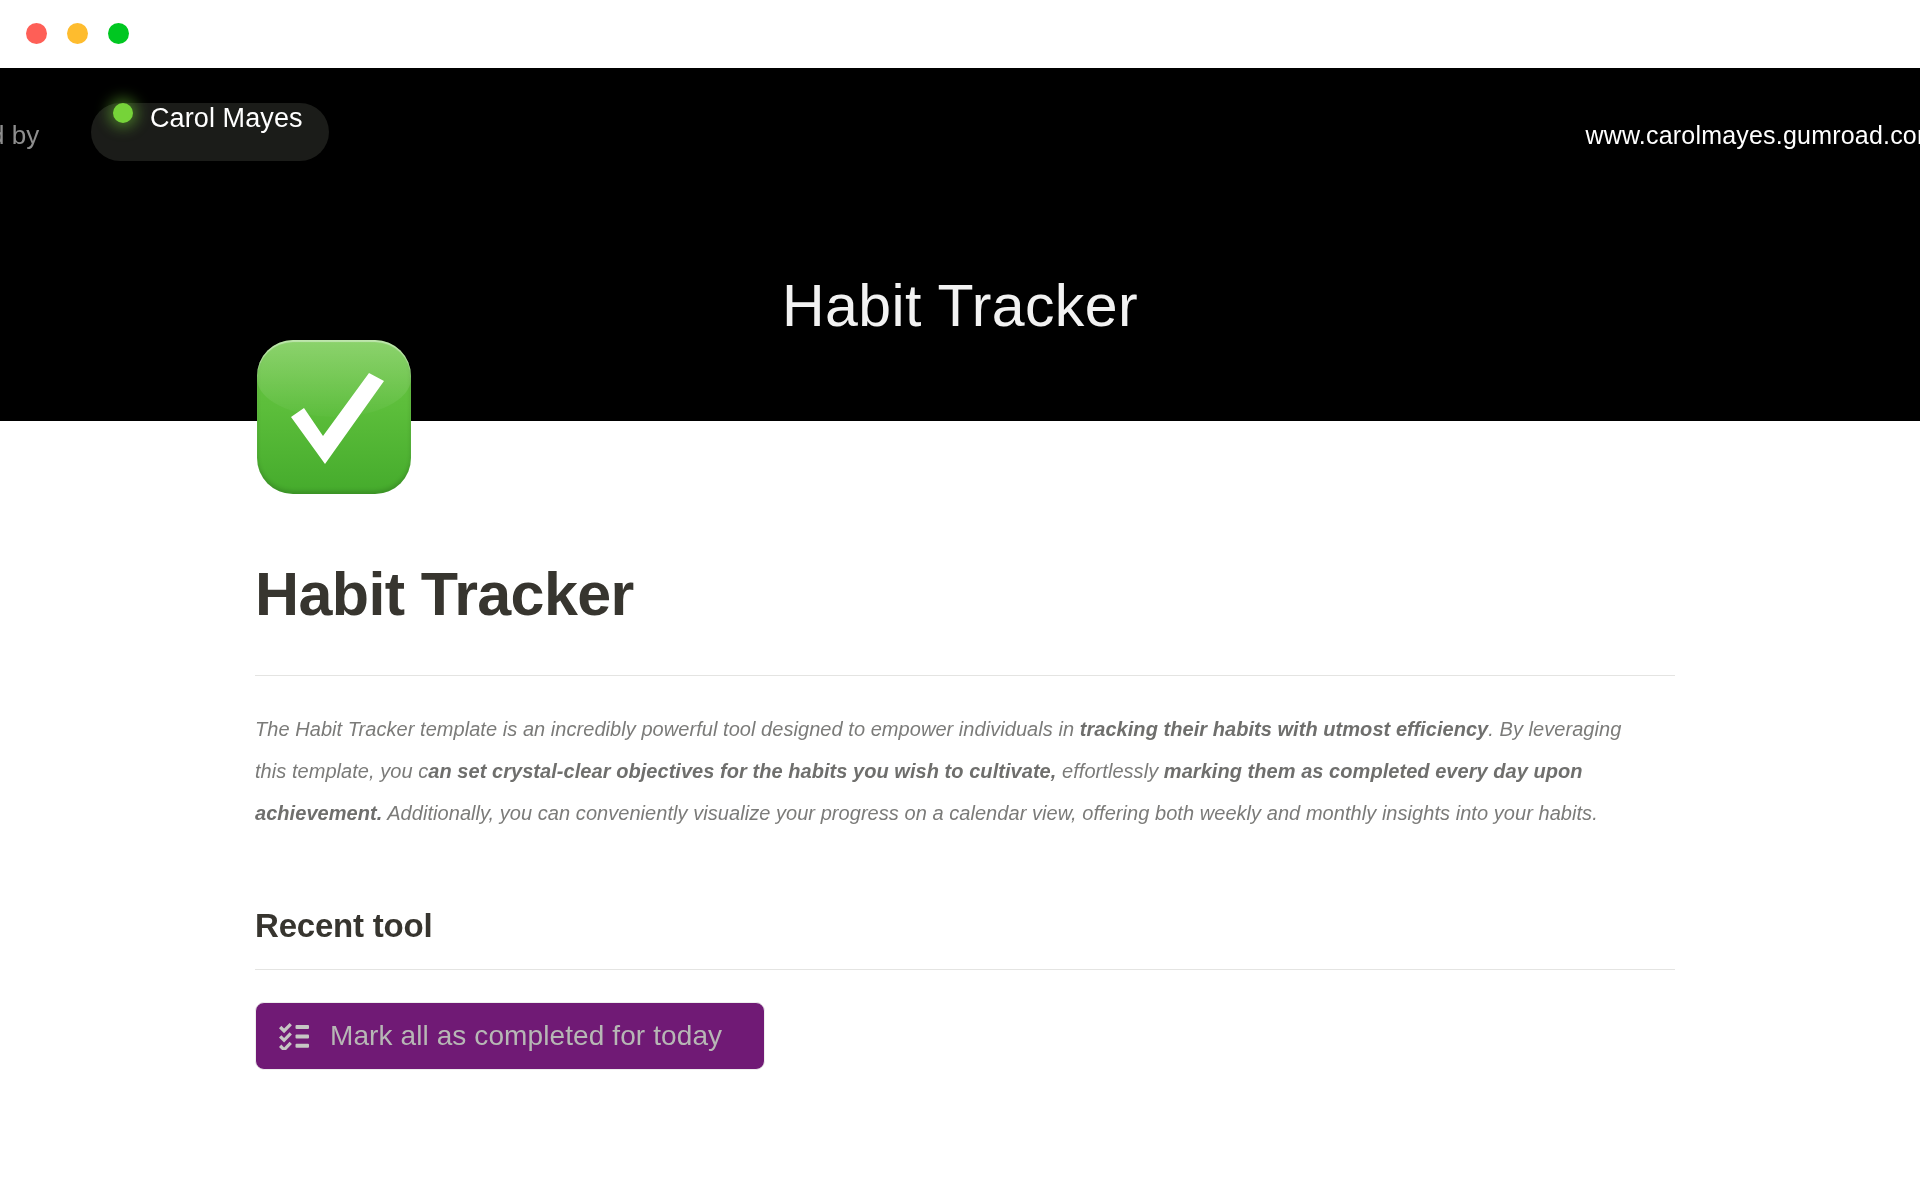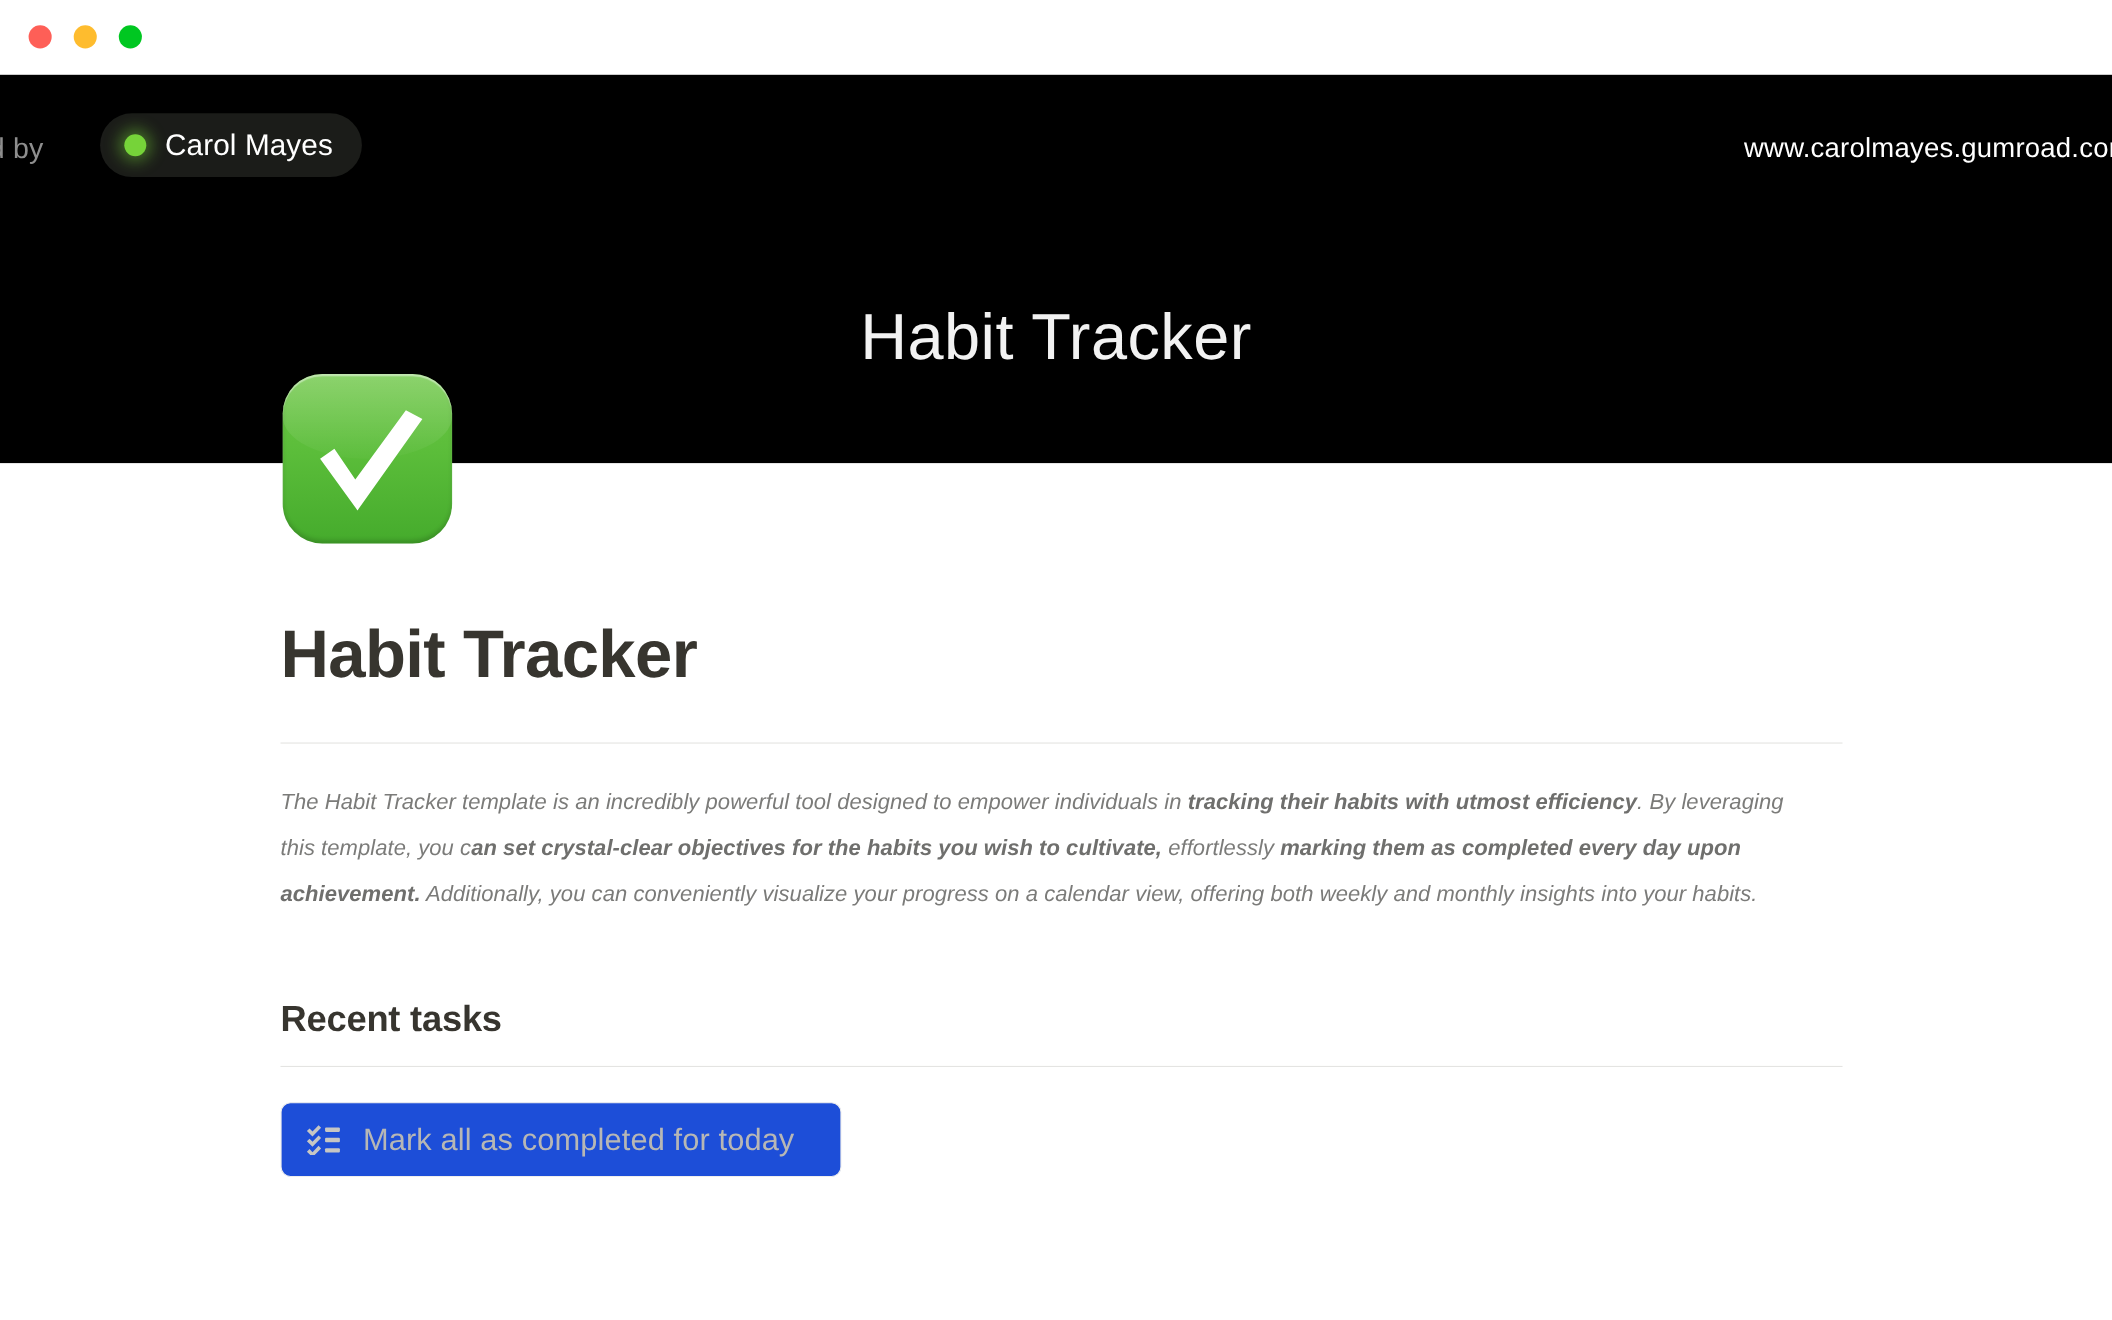--- a/index.html
+++ b/index.html
@@ -78,21 +78,21 @@
 
   .author-pill {
     position: absolute;
     left: 91px;
     top: 1px;
     height: 58px;
     padding: 0 26px 0 22px;
     border-radius: 29px;
     background: #1b1c19;
     display: flex;
-    align-items: center;
+    align-items: flex-start;
     gap: 17px;
   }
   .author-dot {
     width: 20px;
     height: 20px;
     border-radius: 50%;
     background: #76d339;
     box-shadow: 0 0 14px 5px rgba(118, 211, 57, 0.45);
     flex: 0 0 auto;
   }
@@ -200,21 +200,21 @@
     color: #37352f;
     letter-spacing: -0.2px;
   }
 
   .task-button {
     margin-top: 32px;
     width: 510px;
     height: 68px;
     border: 1px solid #eeeeee;
     border-radius: 9px;
-    background: #1d4ed8;
+    background: #701a75;
     display: flex;
     align-items: center;
     gap: 20px;
     padding: 0 22px;
     cursor: pointer;
   }
   .task-button-icon {
     width: 32px;
     height: 28px;
     flex: 0 0 auto;
@@ -264,21 +264,21 @@
   </div>
 
   <div class="doc">
 
     <h1 class="doc-title">Habit Tracker</h1>
 
     <hr class="rule rule-title">
 
     <p class="doc-paragraph"><span>The Habit Tracker template is an incredibly powerful tool designed to empower individuals in </span><b>tracking their habits with utmost efficiency</b><span>. By leveraging this template, you c</span><b>an set crystal-clear objectives for the habits you wish to cultivate,</b><span> effortlessly </span><b>marking them as completed every day upon achievement.</b><span> Additionally, you can conveniently visualize your progress on a calendar view, offering both weekly and monthly insights into your habits.</span></p>
 
-    <h2 class="section-heading">Recent tasks</h2>
+    <h2 class="section-heading">Recent tool</h2>
 
     <hr class="rule rule-section">
 
     <div class="task-button">
       <svg class="task-button-icon" viewBox="0 0 32 28" aria-hidden="true">
         <path d="M1 6.2 L3.4 3.8 L6.1 6.6 L11.6 0.9 L13.9 3.2 L6.1 11.2 Z" fill="#c6c6c4"></path>
         <path d="M1 15.6 L3.4 13.2 L6.1 16.0 L11.6 10.3 L13.9 12.6 L6.1 20.6 Z" fill="#c6c6c4"></path>
         <path d="M1 25.0 L3.4 22.6 L6.1 25.4 L11.6 19.7 L13.9 22.0 L6.1 30.0 Z" fill="#c6c6c4"></path>
         <rect x="17.5" y="3.0" width="13.5" height="4.0" rx="1" fill="#c6c6c4"></rect>
         <rect x="17.5" y="12.4" width="13.5" height="4.0" rx="1" fill="#c6c6c4"></rect>

